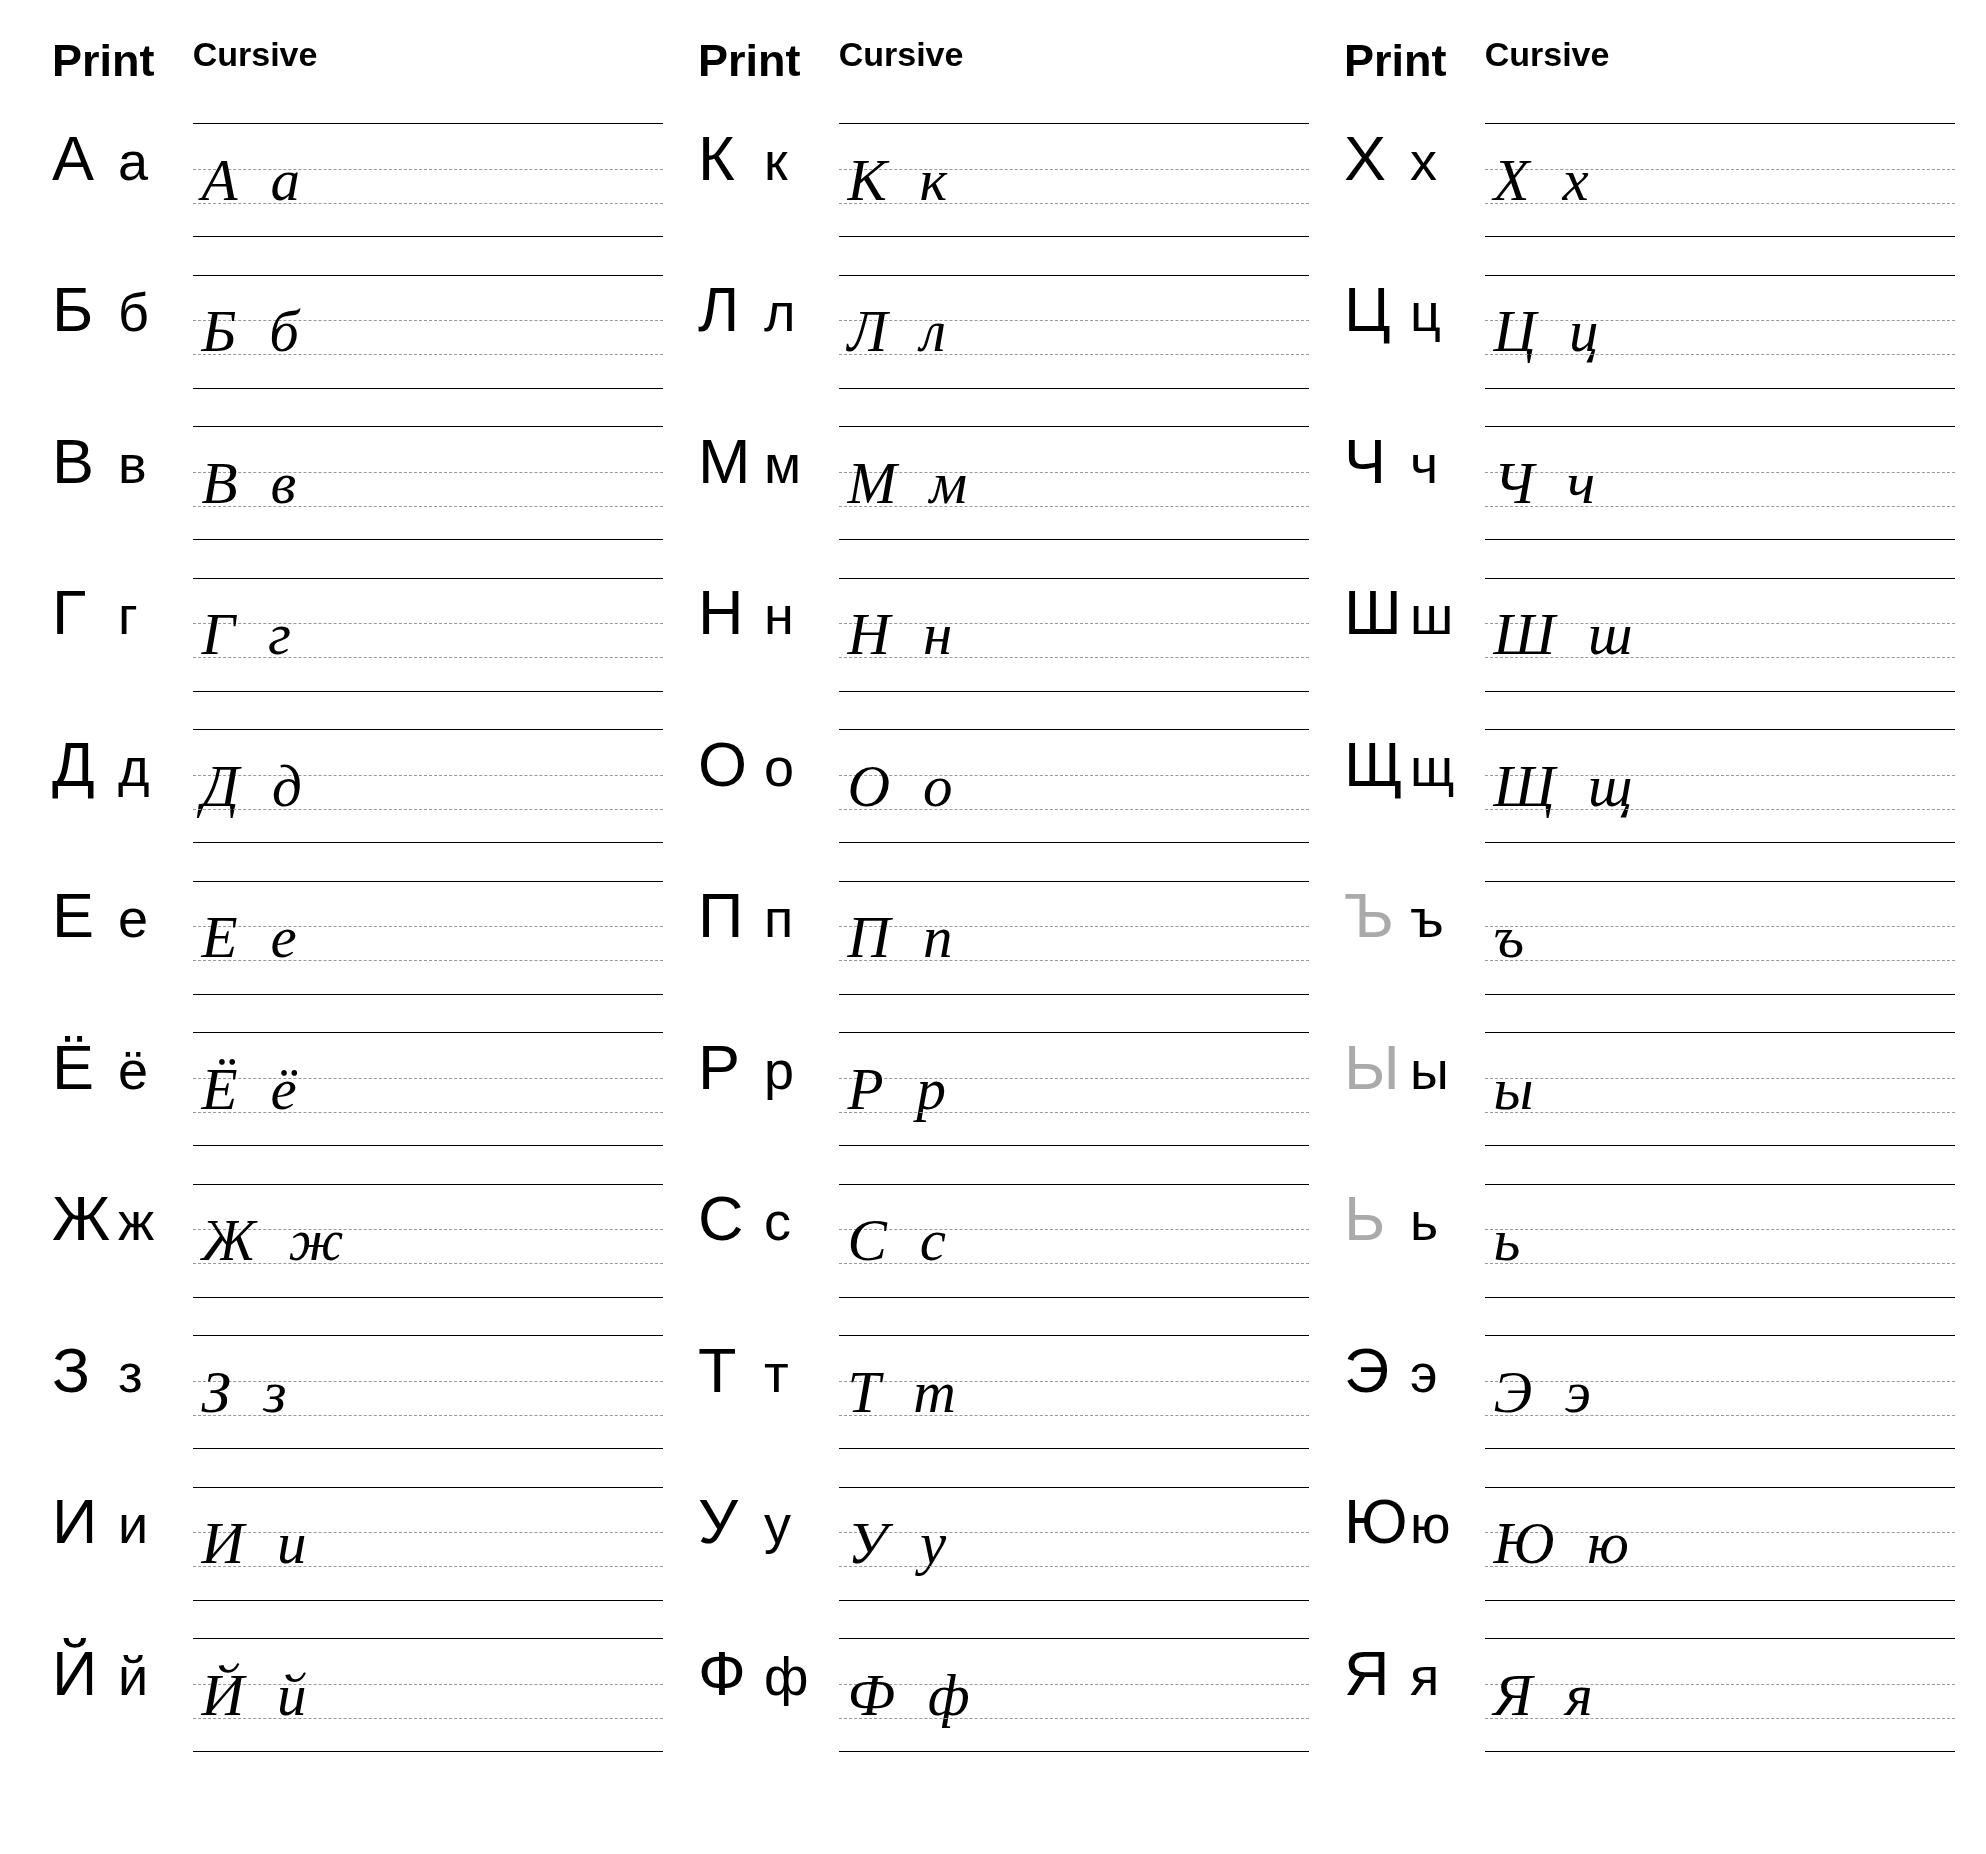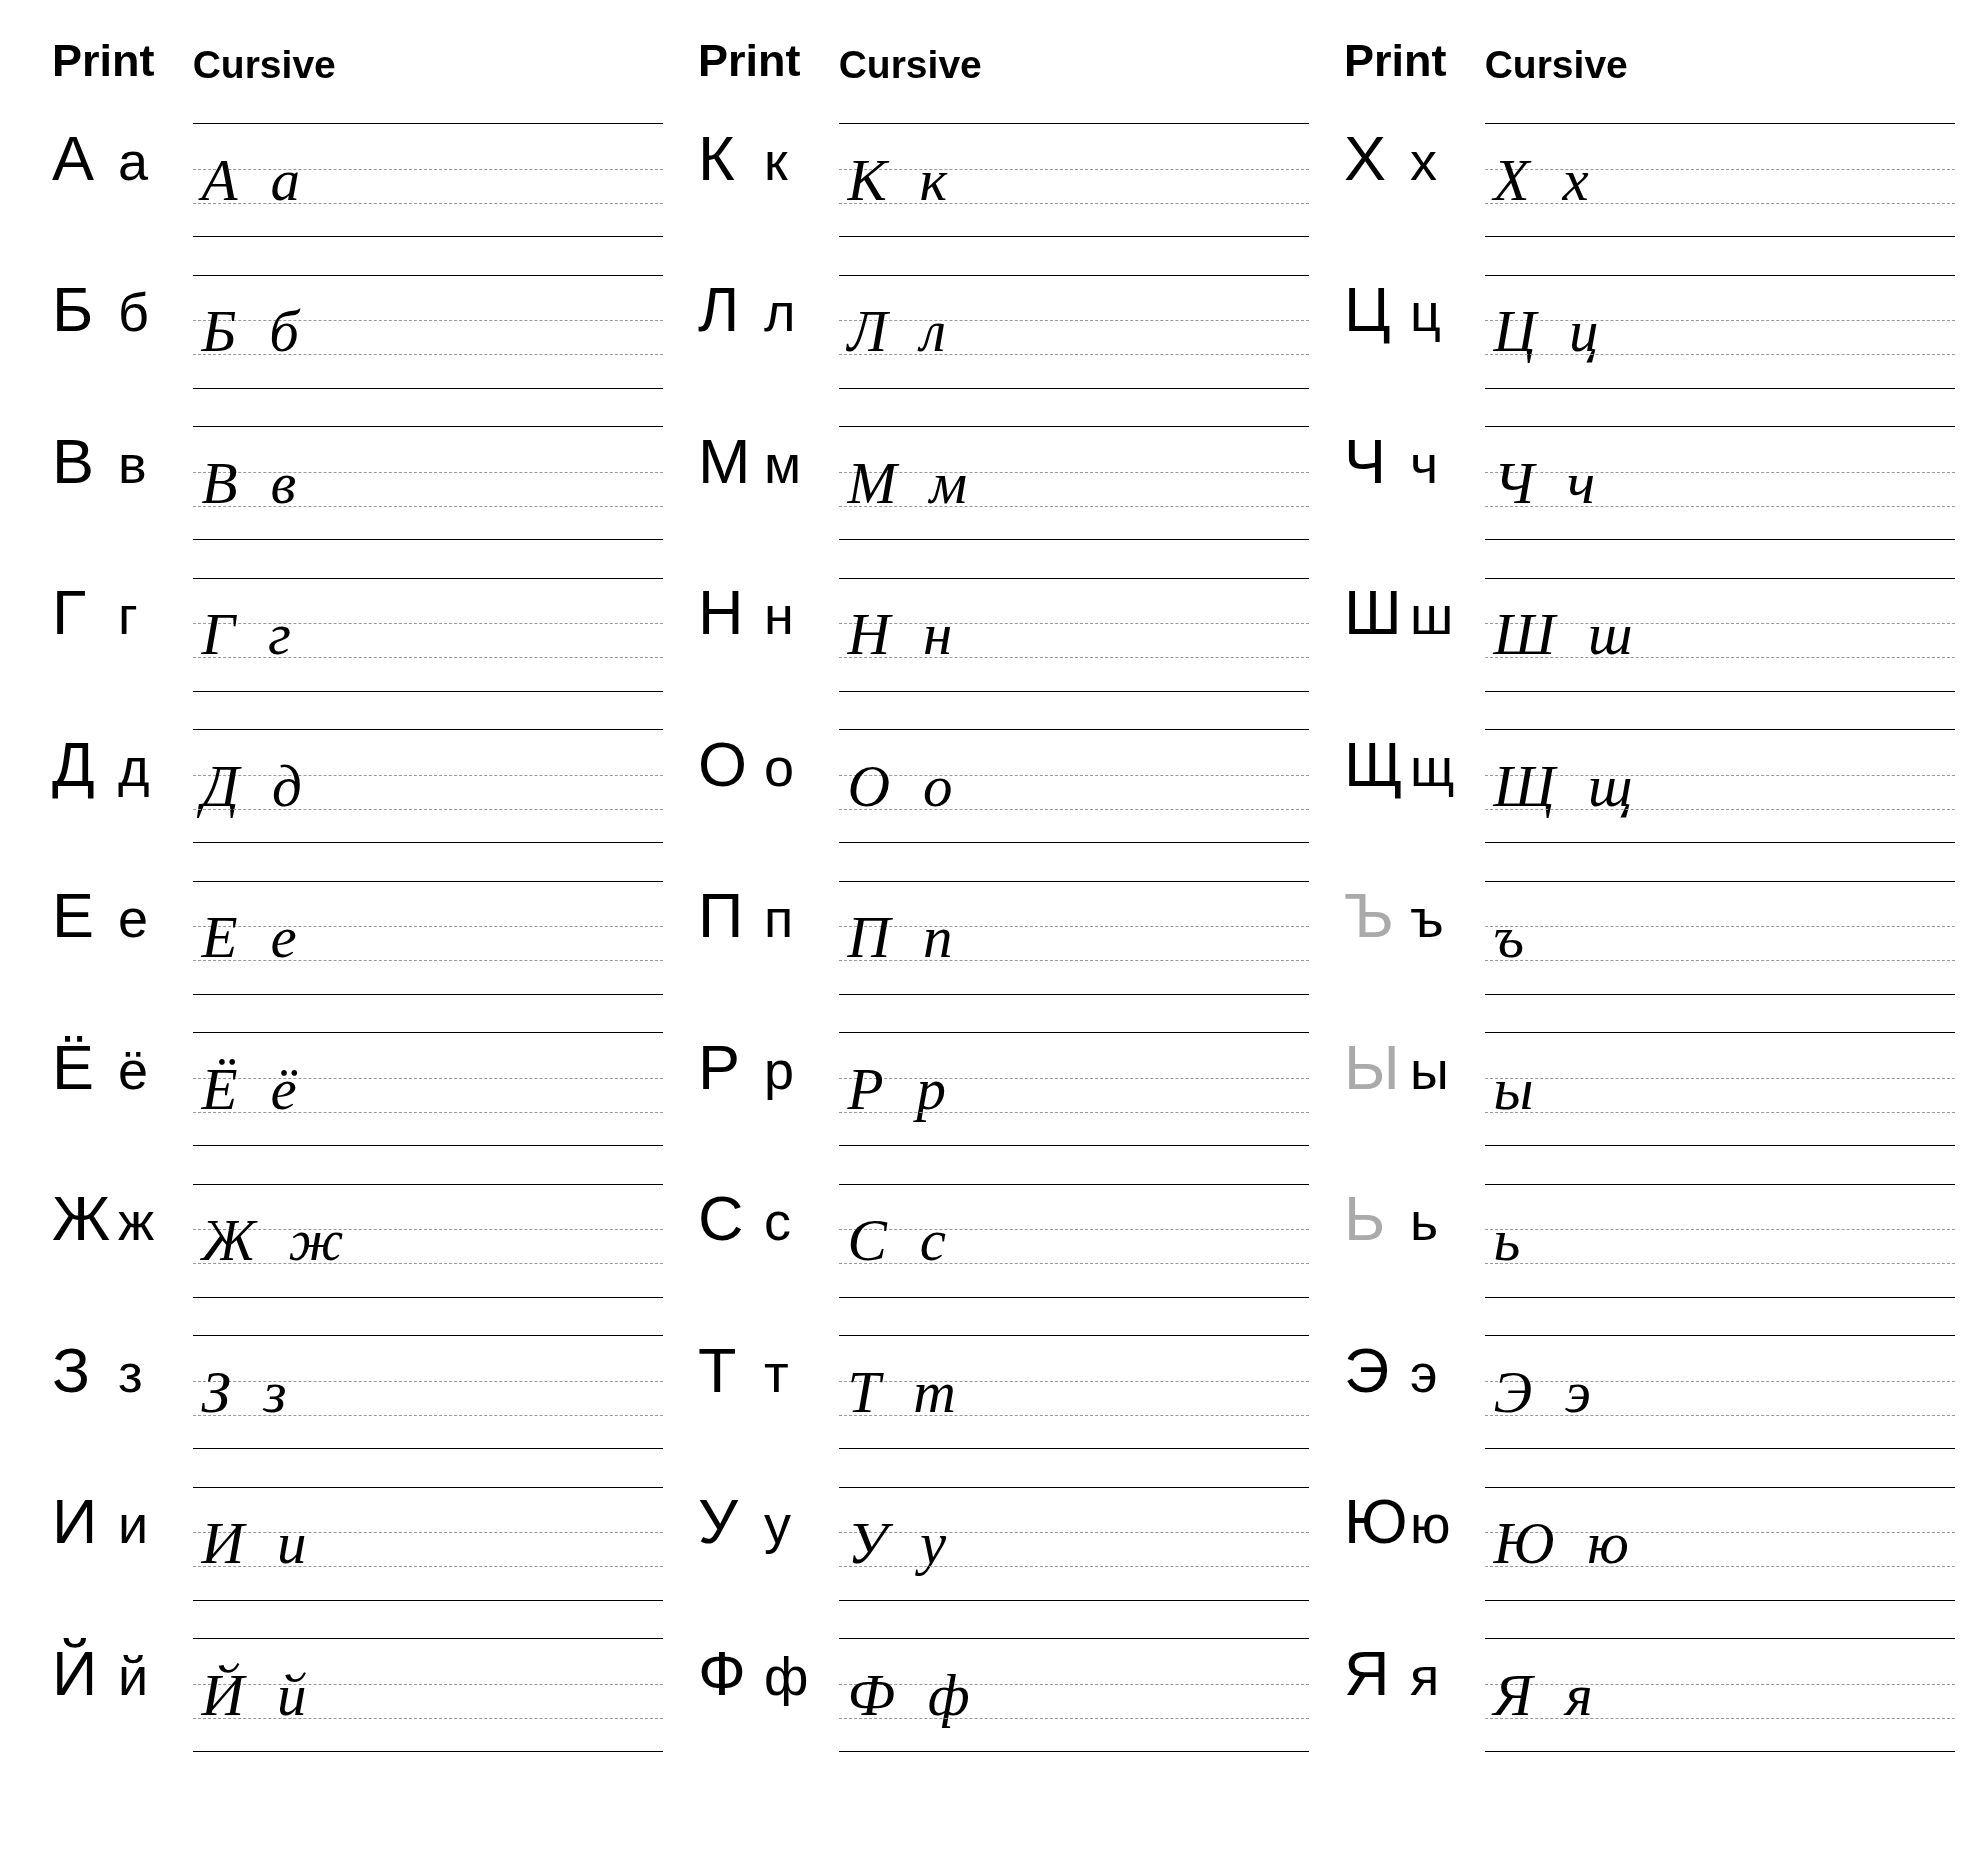--- a/index.html
+++ b/index.html
@@ -88,33 +88,33 @@
     
     .header-row {
       display: grid;
       grid-template-columns: 611px 611px 611px;
       gap: 0 35px;
       margin-bottom: 31px;
     }
 
     .col-head {
       display: flex;
-      align-items: flex-end;
+      align-items: flex-start;
     }
 
     .head-print {
       font-size: 45px;
       font-weight: bold;
       width: 66px;
     }
     .head-spacer {
       width: 66px;
     }
     .head-cursive {
-      font-size: 39px;
+      font-size: 34px;
       font-weight: bold;
       flex: 1;
       margin-left: 8.7px;
     }
   </style>
 </head>
 <body>
 
 <div class="header-row">
   <div class="col-head">

